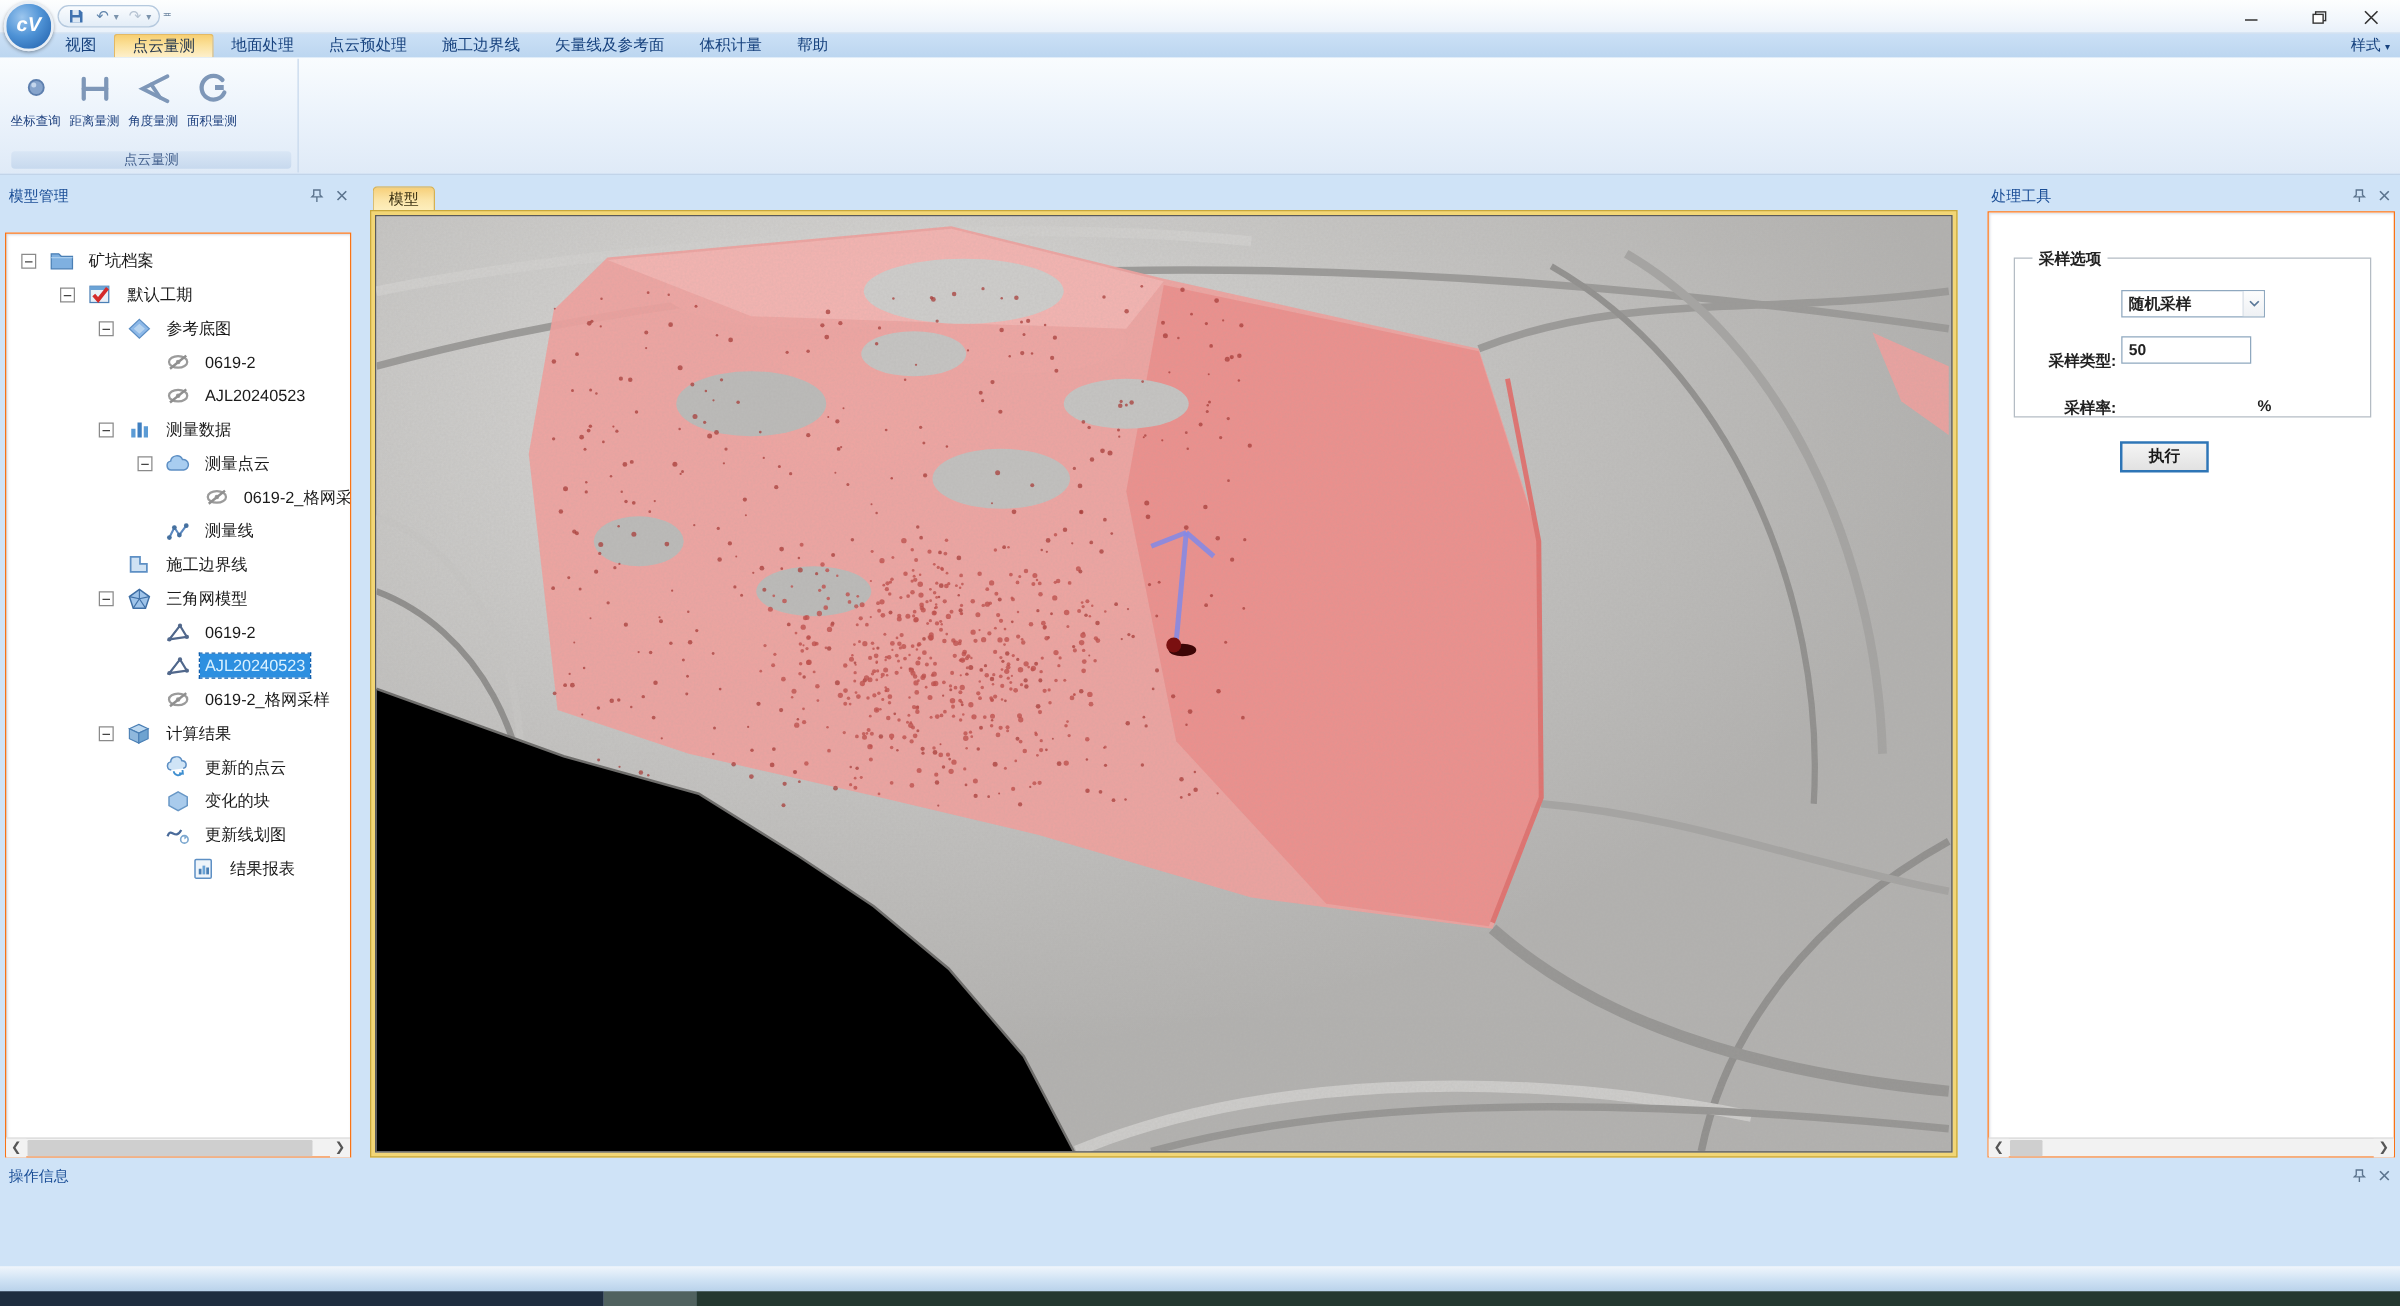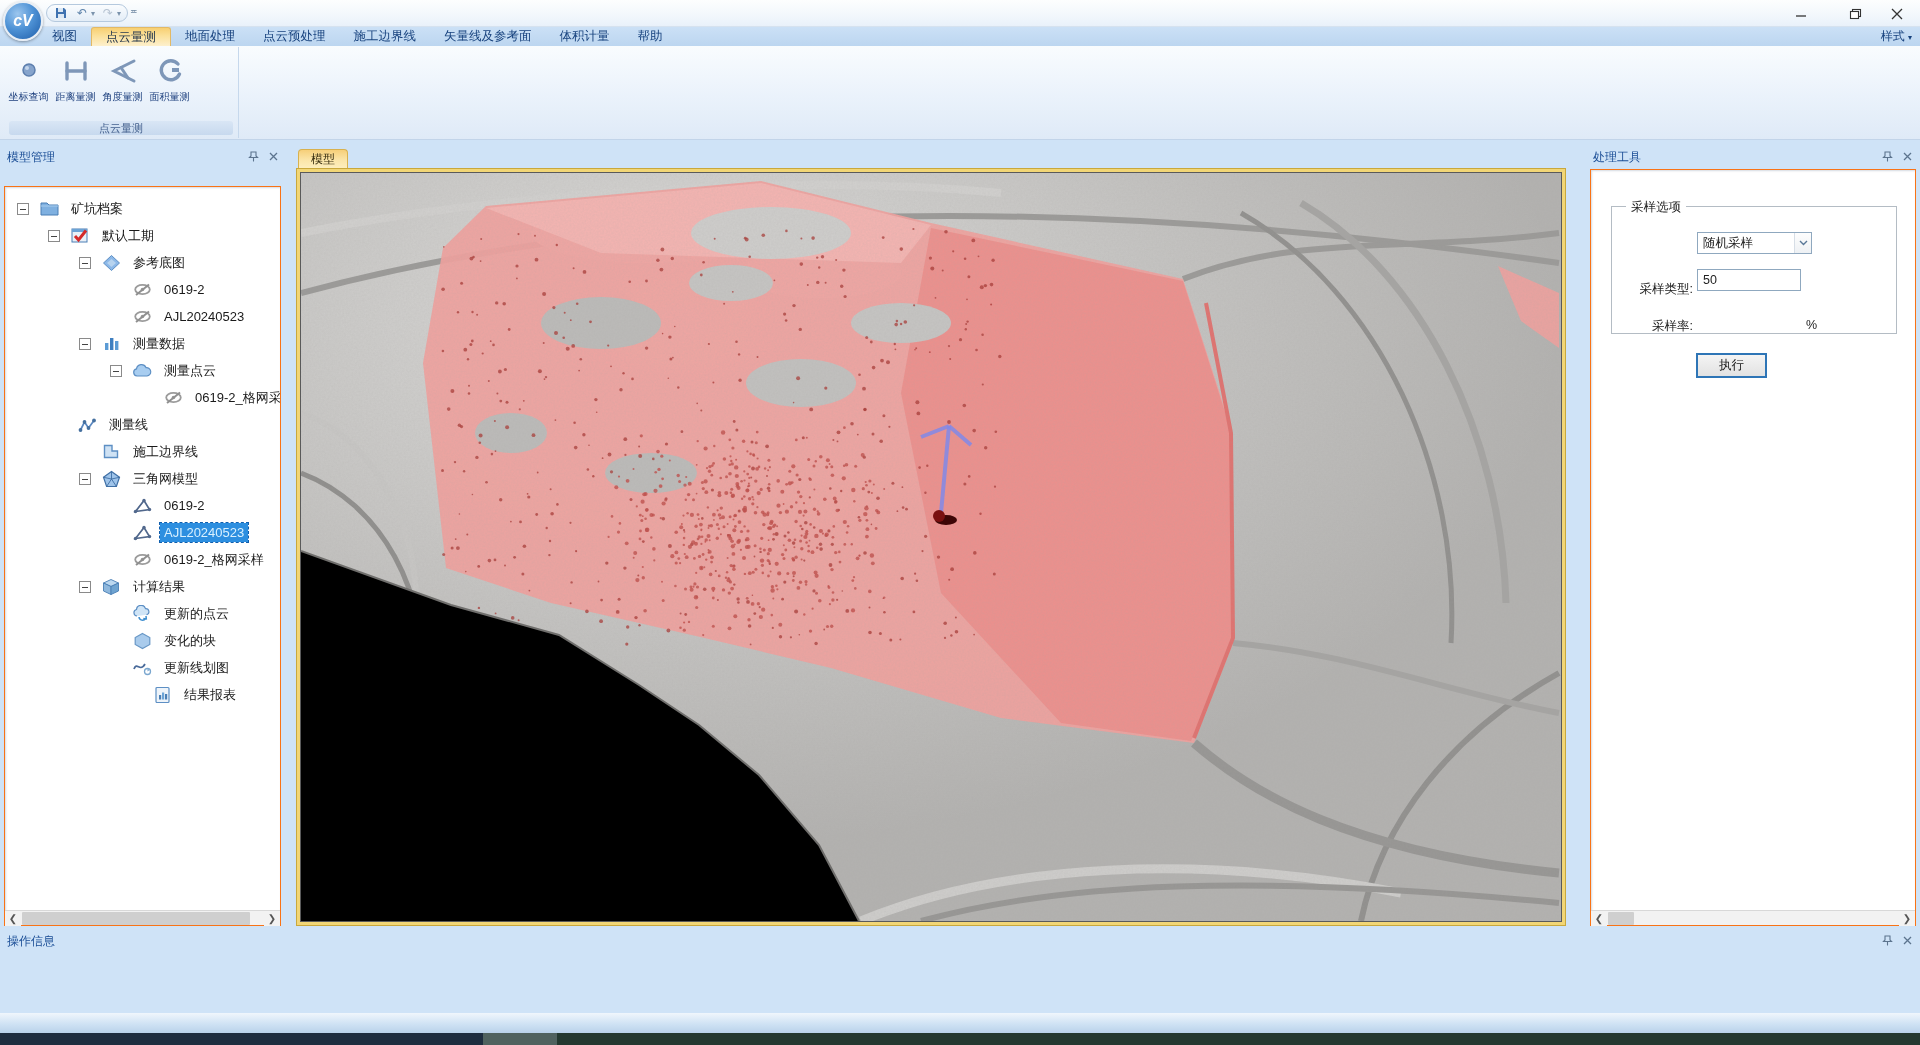--- a/index.html
+++ b/index.html
@@ -316,21 +316,21 @@
           <span class="texp-spacer"></span>
           <span class="ticon">
             <svg width="19" height="17" viewBox="0 0 19 17">
               <ellipse cx="9.5" cy="8.5" rx="7.3" ry="4.6" fill="none" stroke="#9b9b9b" stroke-width="1.8"></ellipse>
               <circle cx="9.5" cy="8.5" r="1.8" fill="#9b9b9b"></circle>
               <line x1="3" y1="14" x2="16" y2="3.5" stroke="#8f8f8f" stroke-width="2"></line>
             </svg>
           </span>
           <span class="tlabel">0619-2_格网采样</span>
         </div>
-        <div class="trow" style="padding-left: 50px;">
+        <div class="trow" style="padding-left: 105px;">
           <span class="texp-spacer"></span>
           <span class="ticon">
             <svg width="19" height="16" viewBox="0 0 19 16">
               <polyline points="2.5,13 6.5,5 10.5,11 16,3.5" stroke="#5b88c0" stroke-width="1.7" fill="none"></polyline>
               <circle cx="2.5" cy="13" r="1.9" fill="#45709f"></circle>
               <circle cx="6.5" cy="5" r="1.9" fill="#45709f"></circle>
               <circle cx="10.5" cy="11" r="1.9" fill="#45709f"></circle>
               <circle cx="16" cy="3.5" r="1.9" fill="#45709f"></circle>
             </svg>
           </span>
@@ -1366,21 +1366,21 @@
             <line x1="5.5" y1="6.5" x2="5.5" y2="10.5" stroke="#5c748e" stroke-width="1.1"></line>
           </svg>
       </span>
       <span class="hdr-ic">
         <svg width="9" height="9" viewBox="0 0 9 9">
             <path d="M1 1 L8 8 M8 1 L1 8" stroke="#5c748e" stroke-width="1.3"></path>
           </svg>
       </span>
     </span>
   </div>
-  <div class="panel-body" style="left:1590px; top:169px; width:326px; height:757px;">
+  <div class="panel-body" style="left:1590px; top:169px; width:326px; height:757px;font-weight:bold;">
     <div class="groupbox" style="left:20px; top:36px; width:286px; height:128px;">
       <span class="groupbox-label">采样选项</span>
     </div>
     <div class="fld-label" style="left:30px; top:67px; width:72px; text-align:right;">采样类型:</div>
     <div class="combo" style="left:106px; top:62px; width:115px;">
       <span class="cval">随机采样</span>
       <span class="cbtn">
         <svg width="9" height="6" viewBox="0 0 9 6">
             <path d="M1 1 L4.5 4.5 L8 1" stroke="#5a7898" stroke-width="1.4" fill="none"></path>
           </svg>

